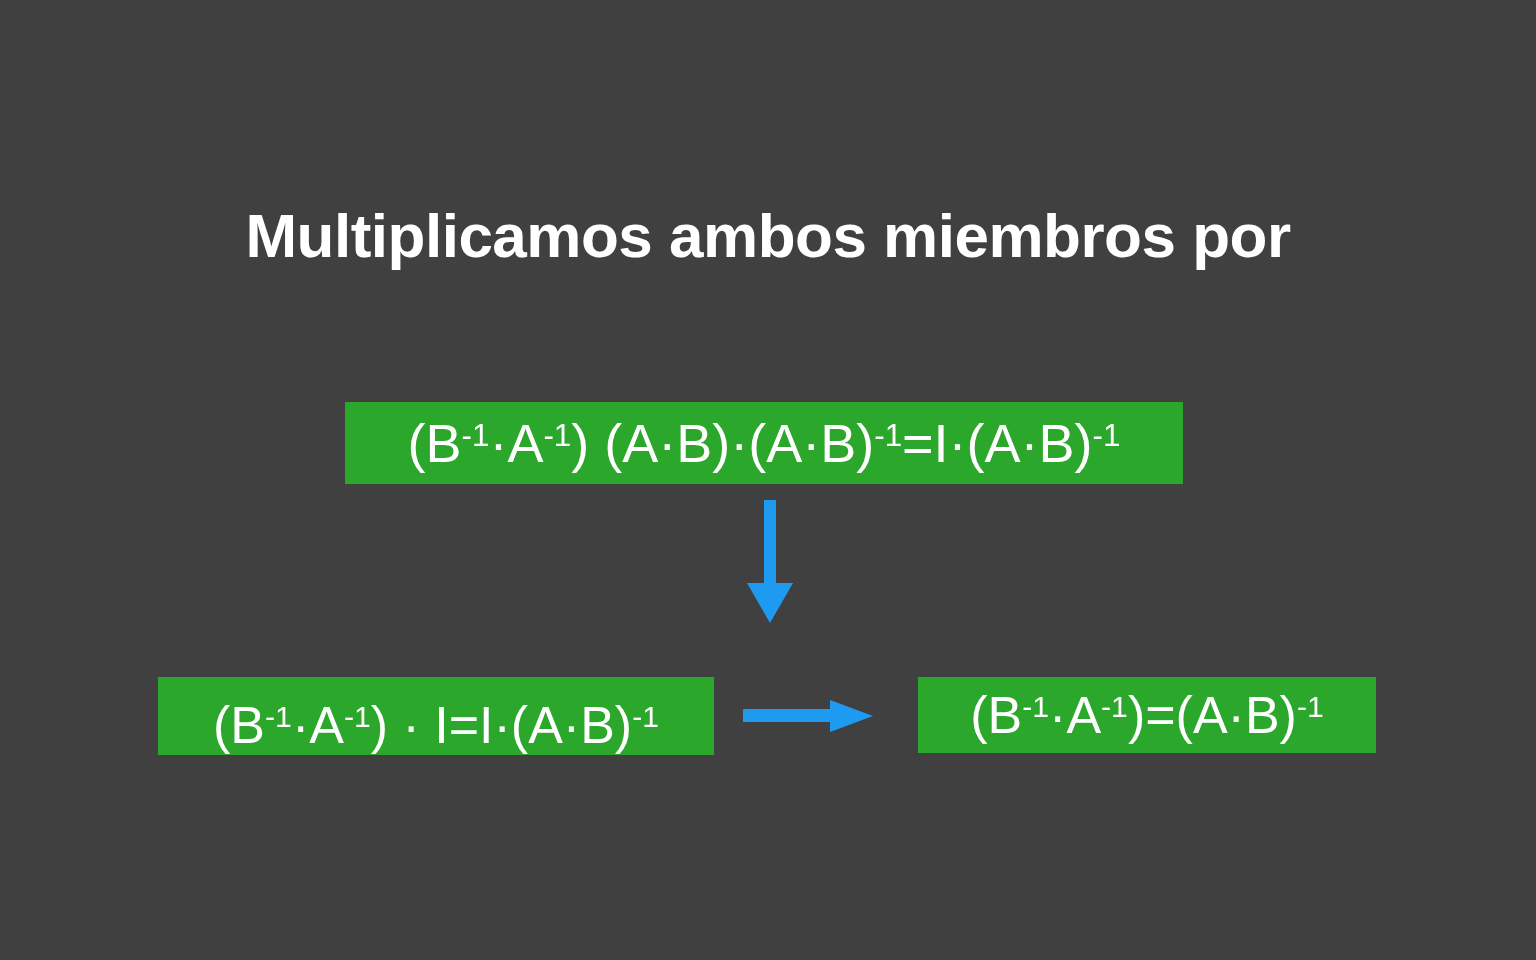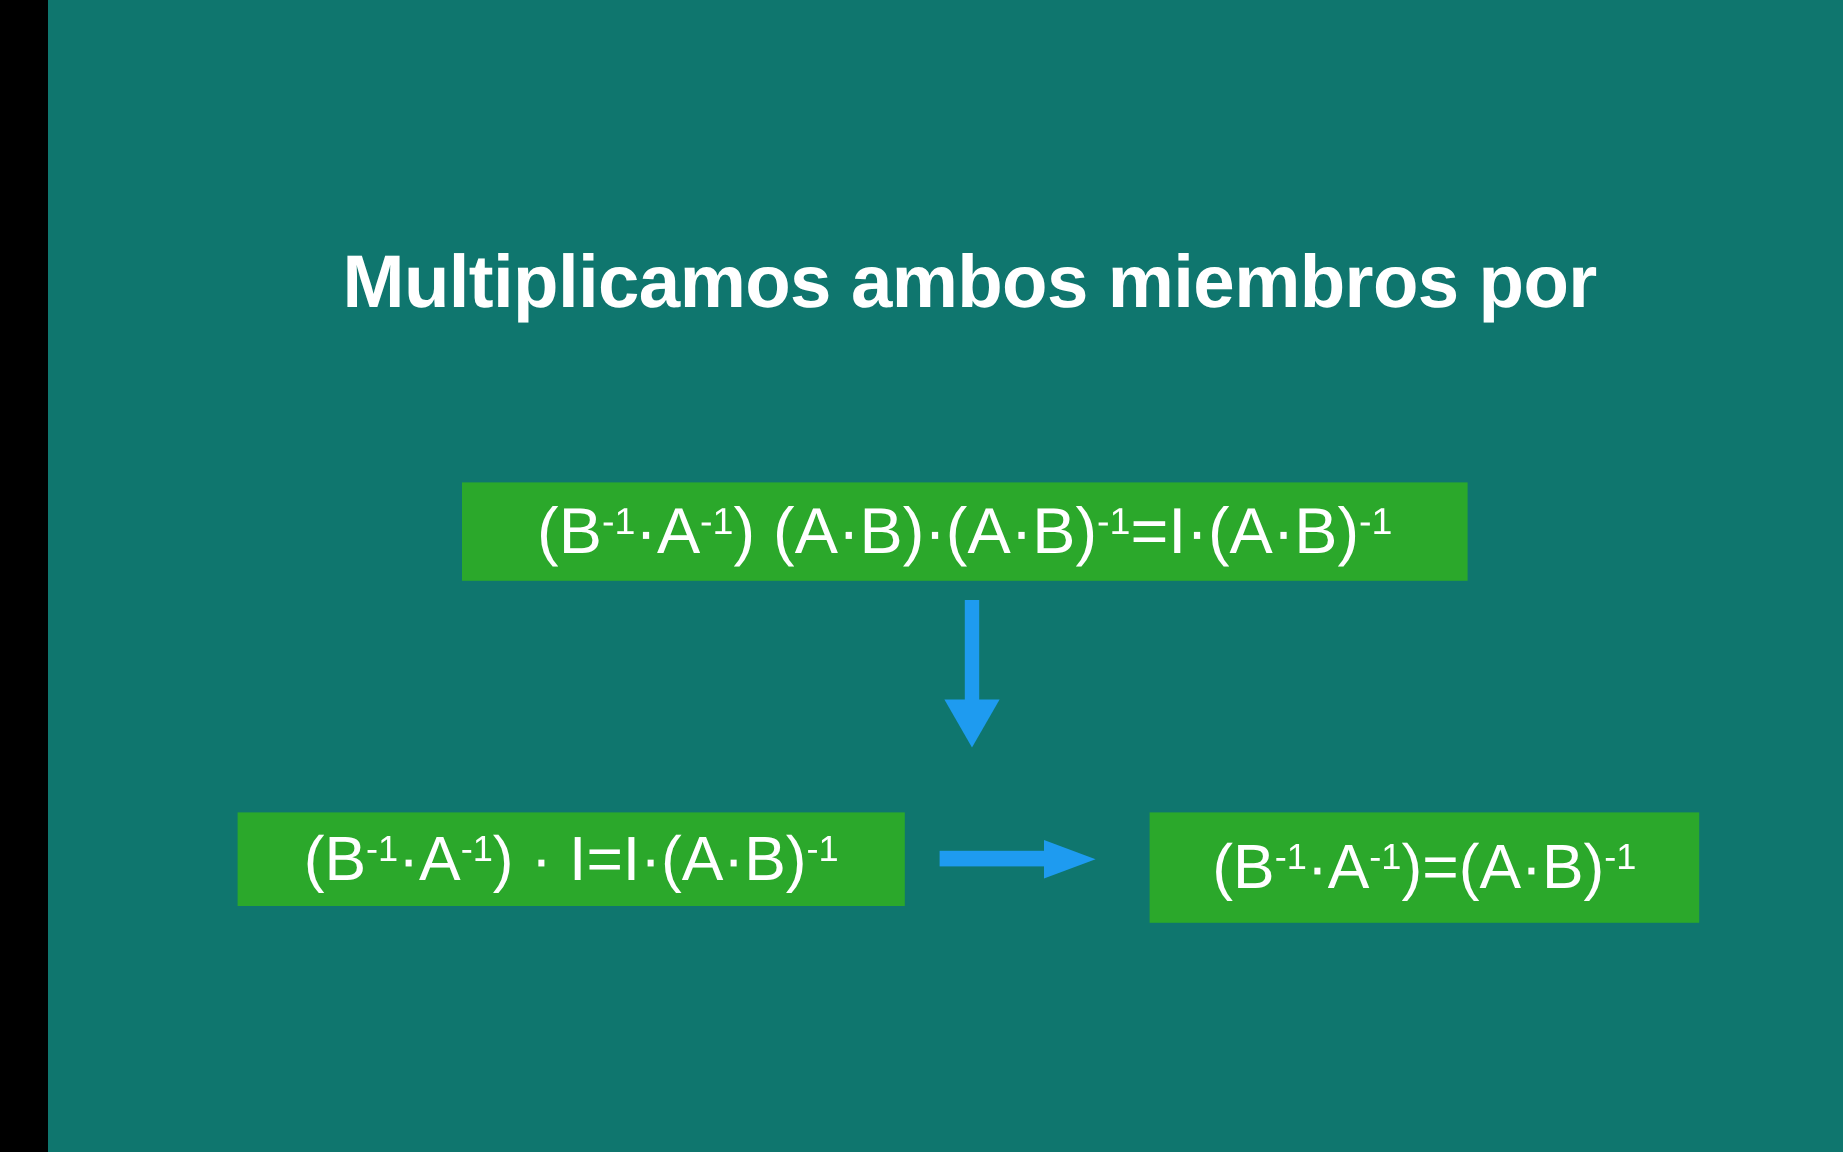--- a/index.html
+++ b/index.html
@@ -11,22 +11,21 @@
     width: 1536px;
     height: 960px;
     overflow: hidden;
     font-family: "Liberation Sans", sans-serif;
     position: relative;
   }
 
   #slide {
     position: absolute;
     inset: 0;
-    background: #0f766e;
-    margin-left: 40px;
+    background: #404040;
   }
 
   
   .title {
     position: absolute;
     left: 0;
     top: 198px;
     width: 1536px;
     text-align: center;
     color: #ffffff;
@@ -72,27 +71,28 @@
     padding: 0 14px;
   }
 
   #box-left {
     left: 158px;
     top: 677px;
     width: 556px;
     height: 78px;
     font-size: 52px;
     padding: 0 14px;
+    align-items: flex-end;
   }
 
   #box-right {
     left: 918px;
     top: 677px;
     width: 458px;
-    height: 92px;
+    height: 76px;
     font-size: 52px;
     padding: 0 14px;
   }
 
   .eqtext {
     display: inline-block;
   }
 
   
   .arrow-down {

